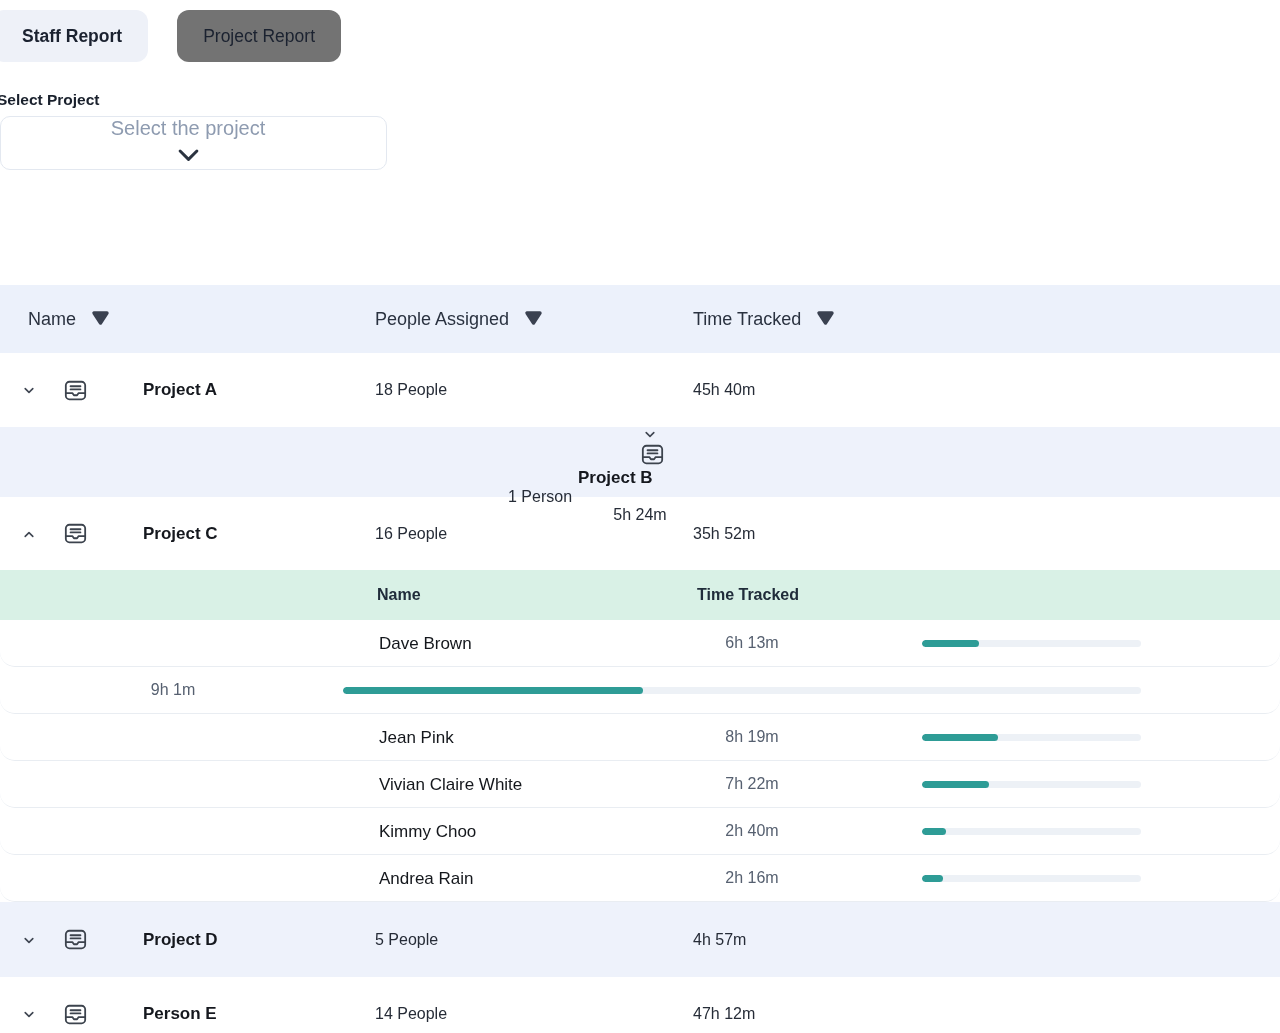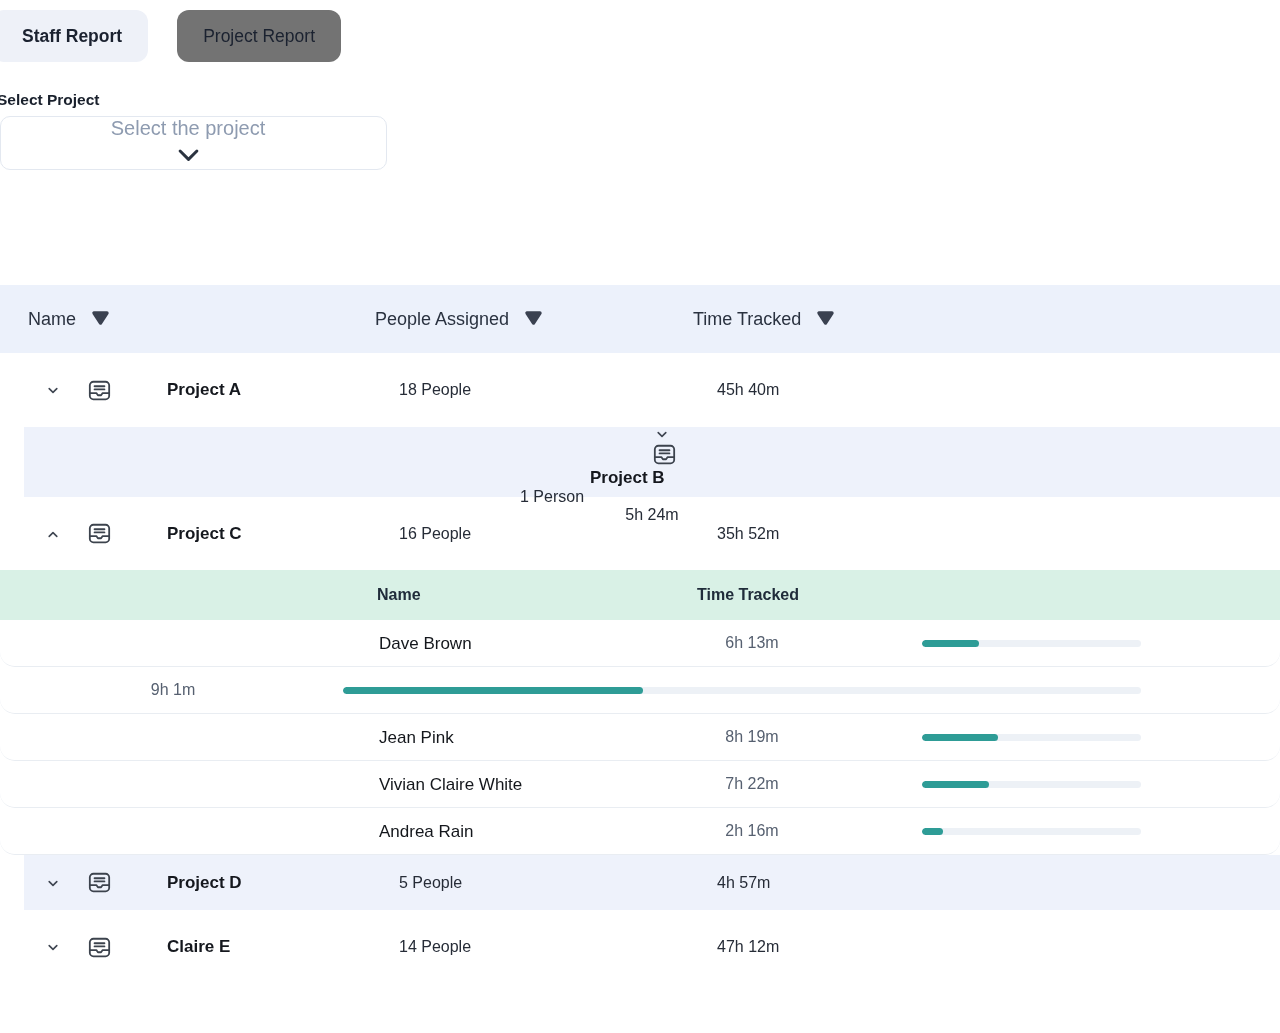--- a/index.html
+++ b/index.html
@@ -37,23 +37,23 @@
   
   .table{margin-top:115px;width:1280px;}
   .thead{height:68px;background:#ecf1fb;display:flex;align-items:center;}
   .th{display:flex;align-items:center;gap:14px;font-size:18px;color:#2a3240;font-weight:400;}
   .th-name{margin-left:28px;width:347px;box-sizing:border-box;}
   .th-people{width:318px;box-sizing:border-box;}
   .th-time{flex:1;}
   .th svg{flex:none;margin-top:2px;}
 
   
-  .prow{height:74px;display:flex;align-items:center;background:#ffffff;margin-left:24px;}
+  .prow{height:74px;display:flex;align-items:center;background:#ffffff;}
   .prow.alt{background:#eef2fb;}
-  .prow.h-b{height:70px;flex-direction:column;} .prow.h-c{height:73px;} .prow.h-d{height:55px;justify-content:space-between;}
+  .prow.h-b{height:70px;flex-direction:column;} .prow.h-c{height:73px;} .prow.h-d{height:75px;justify-content:space-between;}
   .expander{margin-left:22px;width:16px;display:flex;align-items:center;cursor:pointer;}
   .row-icon{margin-left:24px;width:27px;display:flex;align-items:center;}
   .p-name{margin-left:54px;width:178px;font-size:17px;font-weight:700;color:#15181e;}
   .p-people{margin-left:54px;width:318px;font-size:16px;font-weight:500;color:#262c37;}
   .p-time{flex:1;font-size:16px;font-weight:400;color:#262c37;}
 
   
   .subhead{height:50px;background:#d9f1e6;display:flex;align-items:center;}
   .sh-name{margin-left:377px;width:320px;font-size:16px;font-weight:700;color:#202c3a;}
   .sh-time{flex:1;font-size:16px;font-weight:700;color:#202c3a;}
@@ -195,20 +195,29 @@
         <div class="drow">
           <span class="d-name">Vivian Claire White</span>
           <span class="d-time">7h 22m</span>
           <span class="d-bar">
             <span class="track" style="display: block;">
               <span class="fill" style="width: 30.7%;"></span>
             </span>
           </span>
         </div>
         <div class="drow">
+          <span class="d-name">Kimmy Choo</span>
+          <span class="d-time">2h 40m</span>
+          <span class="d-bar">
+            <span class="track" style="display: block;">
+              <span class="fill" style="width: 11.1%;"></span>
+            </span>
+          </span>
+        </div>
+        <div class="drow">
           <span class="d-name">Andrea Rain</span>
           <span class="d-time">2h 16m</span>
           <span class="d-bar">
             <span class="track" style="display: block;">
               <span class="fill" style="width: 9.4%;"></span>
             </span>
           </span>
         </div>
         <div class="prow alt h-d">
           <span class="expander">
@@ -235,20 +244,20 @@
             </svg>
           </span>
           <span class="row-icon">
             <svg width="27" height="27" viewBox="0 0 24 24" fill="none" stroke="#3c434d" stroke-width="1.6" stroke-linecap="round" stroke-linejoin="round">
               <rect x="3.4" y="4.2" width="17.2" height="15.6" rx="3.2"></rect>
               <path d="M7.6 8.2 h8.8"></path>
               <path d="M7.6 11 h8.8"></path>
               <path d="M3.4 14.3 h5.8 l1.4 1.9 h2.8 l1.4-1.9 h5.8"></path>
             </svg>
           </span>
-          <span class="p-name">Claire E</span>
+          <span class="p-name">Person E</span>
           <span class="p-people">14 People</span>
           <span class="p-time">47h 12m</span>
         </div>
       </div>
   </div>
 
 </div>
 
 </body></html>

